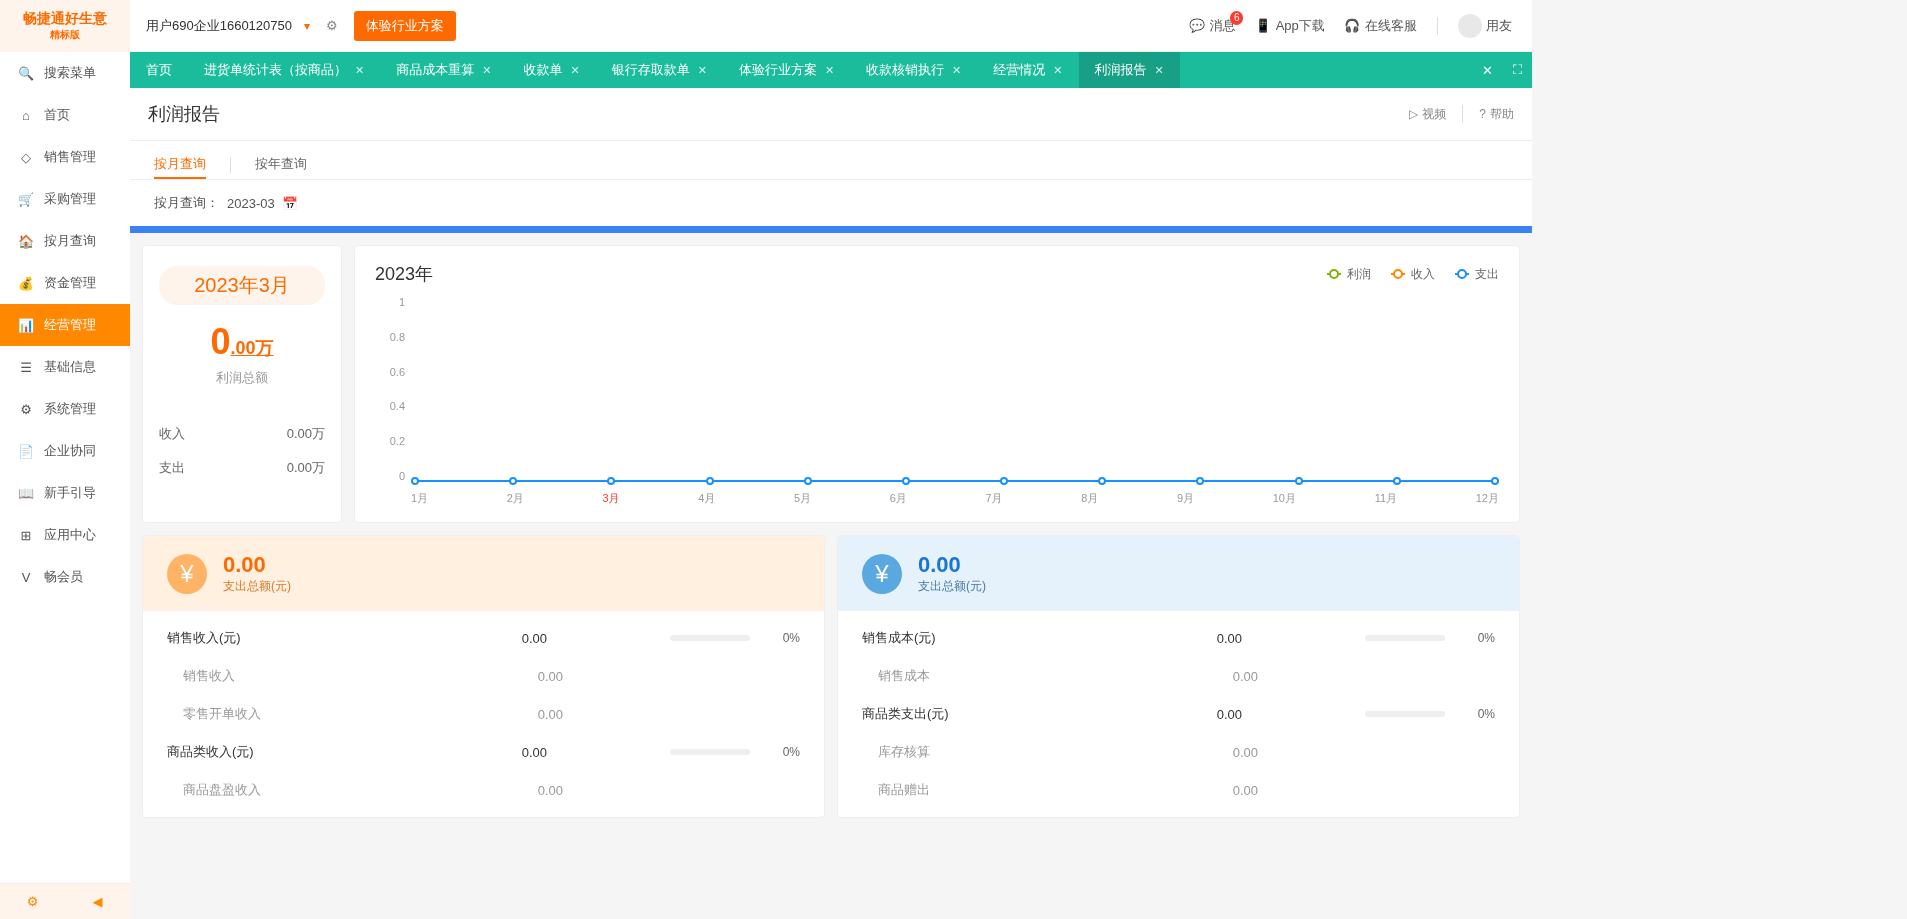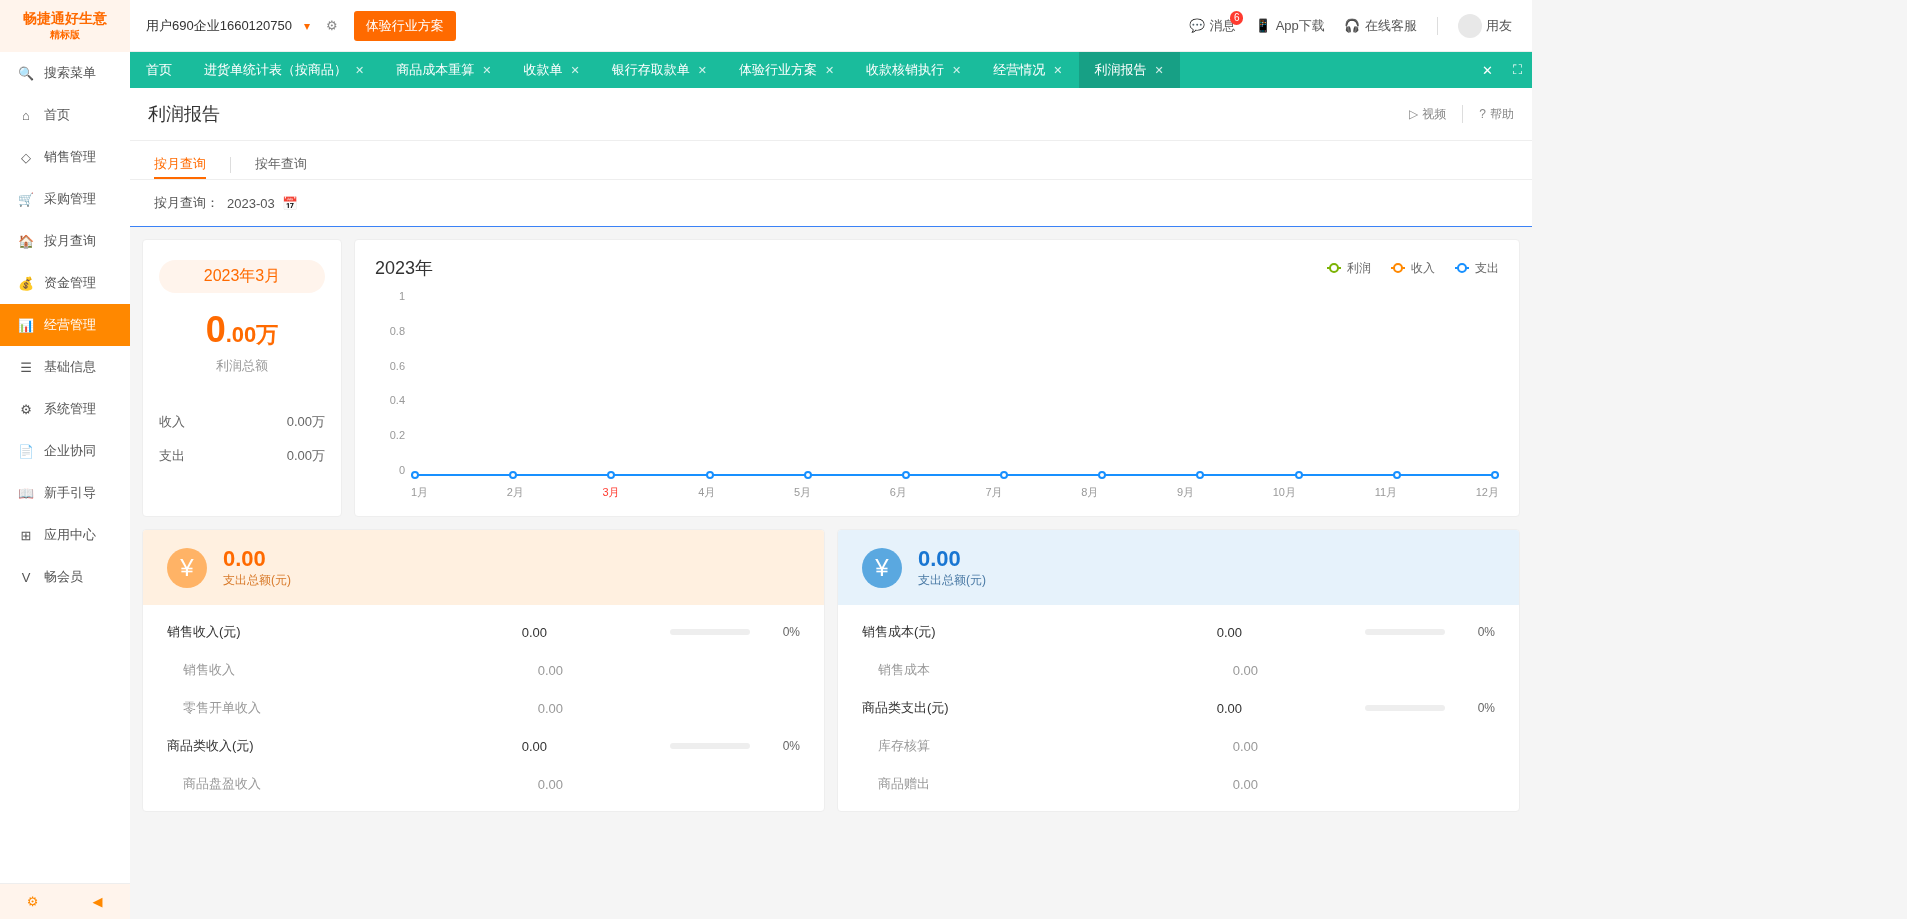--- a/index.html
+++ b/index.html
@@ -54,29 +54,29 @@
 .content { flex: 1; overflow-y: auto; padding: 0; }
 .panel { background: #fff; margin: 0; }
 
 
 .query-tabs { display: flex; padding: 14px 24px 0 24px; gap: 24px; border-bottom: 1px solid #eee; }
 .query-tab { padding-bottom: 4px; cursor: pointer; color: #666; }
 .query-tab.active { color: #ff6a00; border-bottom: 2px solid #ff6a00; }
 .query-tab-divider { width: 1px; background: #ddd; height: 16px; margin-top: 2px; }
 
 
-.query-filter { padding: 14px 24px; display: flex; align-items: center; gap: 8px; border-bottom: 1px solid #3b82f6; color: #555; }
+.query-filter { padding: 14px 24px; display: flex; align-items: center; gap: 8px; border-bottom: 7px solid #3b82f6; color: #555; }
 .cal-icon { color: #ff8800; cursor: pointer; }
 
 
 .dash-row { display: flex; gap: 12px; padding: 12px; }
 .summary-card { width: 200px; background: #fff; border: 1px solid #eee; border-radius: 4px; padding: 20px 16px; }
-.summary-pill { background: #fff4ec; color: #ff6a00; font-size: 16px; border-radius: 18px; padding: 6px 20px; text-align: center; margin-bottom: 16px; }
+.summary-pill { background: #fff4ec; color: #ff6a00; font-size: 20px; border-radius: 18px; padding: 6px 20px; text-align: center; margin-bottom: 16px; }
 .summary-big { text-align: center; font-size: 36px; font-weight: bold; color: #ff6a00; }
-.summary-big-small { font-size: 22px; }
+.summary-big-small { font-size: 18px; text-decoration: underline; }
 .summary-label { text-align: center; color: #999; margin-top: 6px; }
 .summary-rows { margin-top: 30px; }
 .summary-row { display: flex; justify-content: space-between; padding: 8px 0; color: #666; }
 
 .chart-card { flex: 1; background: #fff; border: 1px solid #eee; border-radius: 4px; padding: 16px 20px; position: relative; }
 .chart-header { display: flex; align-items: center; }
 .chart-title { font-size: 18px; font-weight: 500; }
 .chart-legend { margin-left: auto; display: flex; gap: 20px; color: #666; font-size: 12px; }
 .legend-item { display: flex; align-items: center; gap: 6px; }
 .legend-dot { width: 14px; height: 2px; position: relative; }

